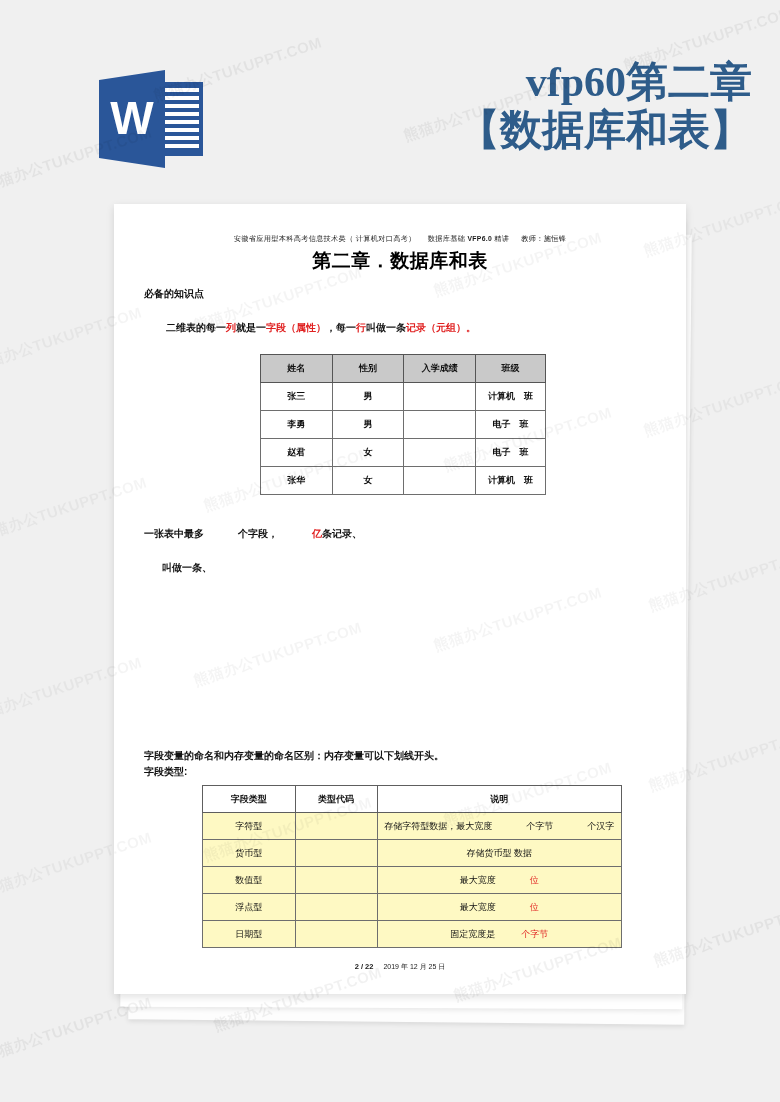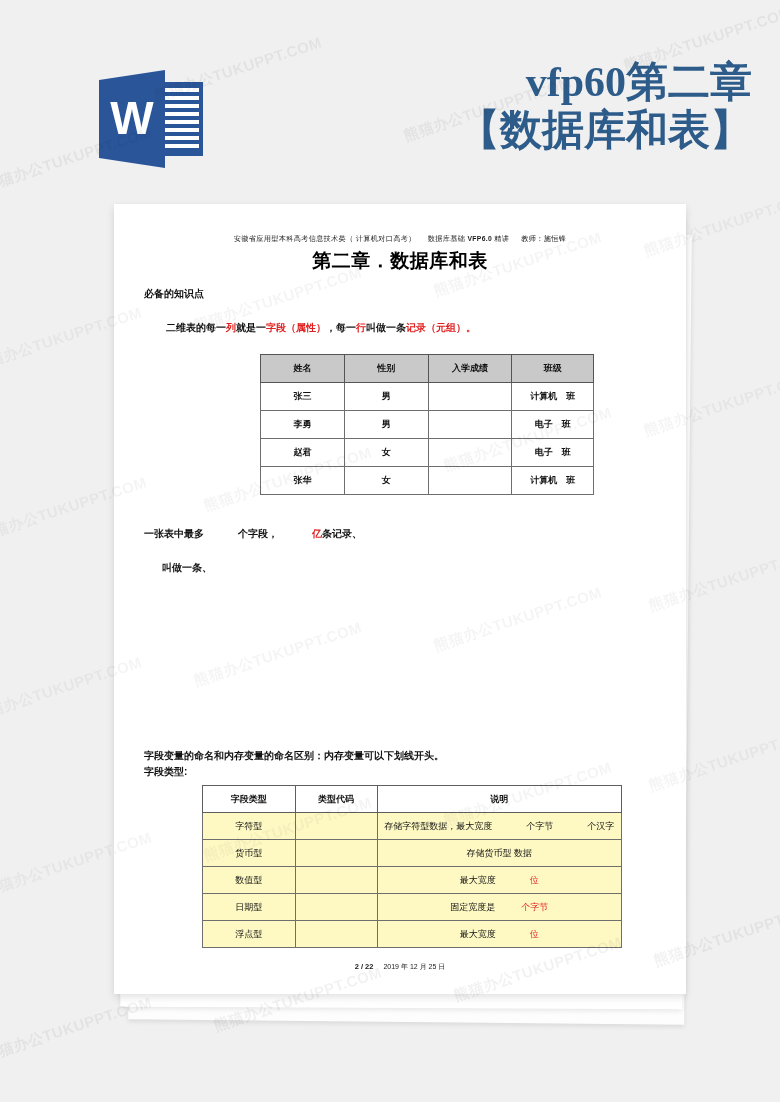--- a/index.html
+++ b/index.html
@@ -163,21 +163,21 @@
     border: 1px solid #7a7a7a;
     text-align: center;
     vertical-align: middle;
     font-weight: bold;
     padding: 0;
   }
   
   #table-students {
     left: 146px;
     top: 150px;
-    width: 334px;
+    width: 286px;
   }
   #table-students th {
     background: #c9c9c9;
     height: 27px;
     border: 1.5px solid #555;
   }
   #table-students td {
     height: 27px;
     background: #fff;
     border: 1px solid #6e6e6e;
@@ -347,31 +347,31 @@
           </td>
         </tr>
         <tr>
           <td class="type-name">数值型</td>
           <td></td>
           <td class="desc">
             <span>最大宽度</span><span class="blank-md"></span><span class="red">位</span>
           </td>
         </tr>
         <tr>
+          <td class="type-name">浮点型</td>
+          <td></td>
+          <td class="desc">
+            <span>最大宽度</span><span class="blank-md"></span><span class="red">位</span>
+          </td>
+        </tr>
+        <tr>
           <td class="type-name">日期型</td>
           <td></td>
           <td class="desc">
             <span>固定宽度是</span><span class="blank-sm"></span><span class="red">个字节</span>
-          </td>
-        </tr>
-        <tr>
-          <td class="type-name">浮点型</td>
-          <td></td>
-          <td class="desc">
-            <span>最大宽度</span><span class="blank-md"></span><span class="red">位</span>
           </td>
         </tr>
       </tbody>
     </table>
 
     <div class="doc-footer">
       <span>2 / 22</span><span class="date">2019 年 12 月 25 日</span>
     </div>
 
   </div>

